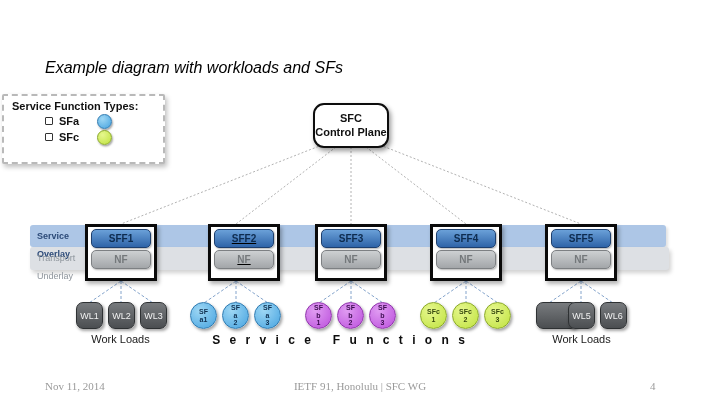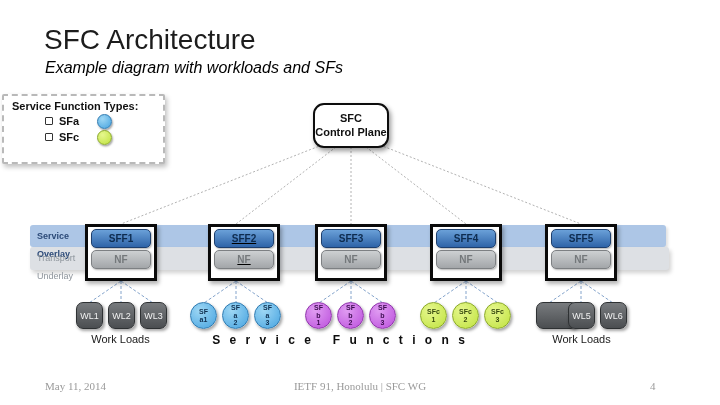--- a/index.html
+++ b/index.html
@@ -95,21 +95,20 @@
     font-family:"Liberation Serif", serif; font-size:11px; color:#9a9a9a; z-index:2; }
   .footer-date { position:absolute; left:45px; top:2px; }
   .footer-center { position:absolute; left:0; width:720px; top:2px; text-align:center; }
   .footer-page { position:absolute; left:650px; top:2px; }
 </style>
 </head>
 <body>
 
 <div id="slide">
 
-  <div class="title">SFC Architecture</div>
   <div class="subtitle">Example diagram with workloads and SFs</div>
 
   <div class="legend">
     <div class="legend-title">Service Function Types:</div>
     <div class="legend-row">
       <span class="checkbox"></span>
       <span class="legend-label">SFa</span>
       <span class="legend-dot dot-a"></span>
     </div>
     <div class="legend-row">
@@ -209,18 +208,18 @@
 
   <div class="wl" style="left:536px;padding-left:40px;">WL4</div>
   <div class="wl" style="left:568px;">WL5</div>
   <div class="wl" style="left:600px;">WL6</div>
 
   <div class="caption caption-left">Work Loads</div>
   <div class="caption caption-center">S e r v i c e   F u n c t i o n s</div>
   <div class="caption caption-right">Work Loads</div>
 
   <div class="footer">
-    <span class="footer-date">May 11, 2014</span>
+    <span class="footer-date">Nov 11, 2014</span>
     <span class="footer-center">IETF 91, Honolulu | SFC WG</span>
     <span class="footer-page">4</span>
   </div>
 
 </div>
 
 </body></html>

